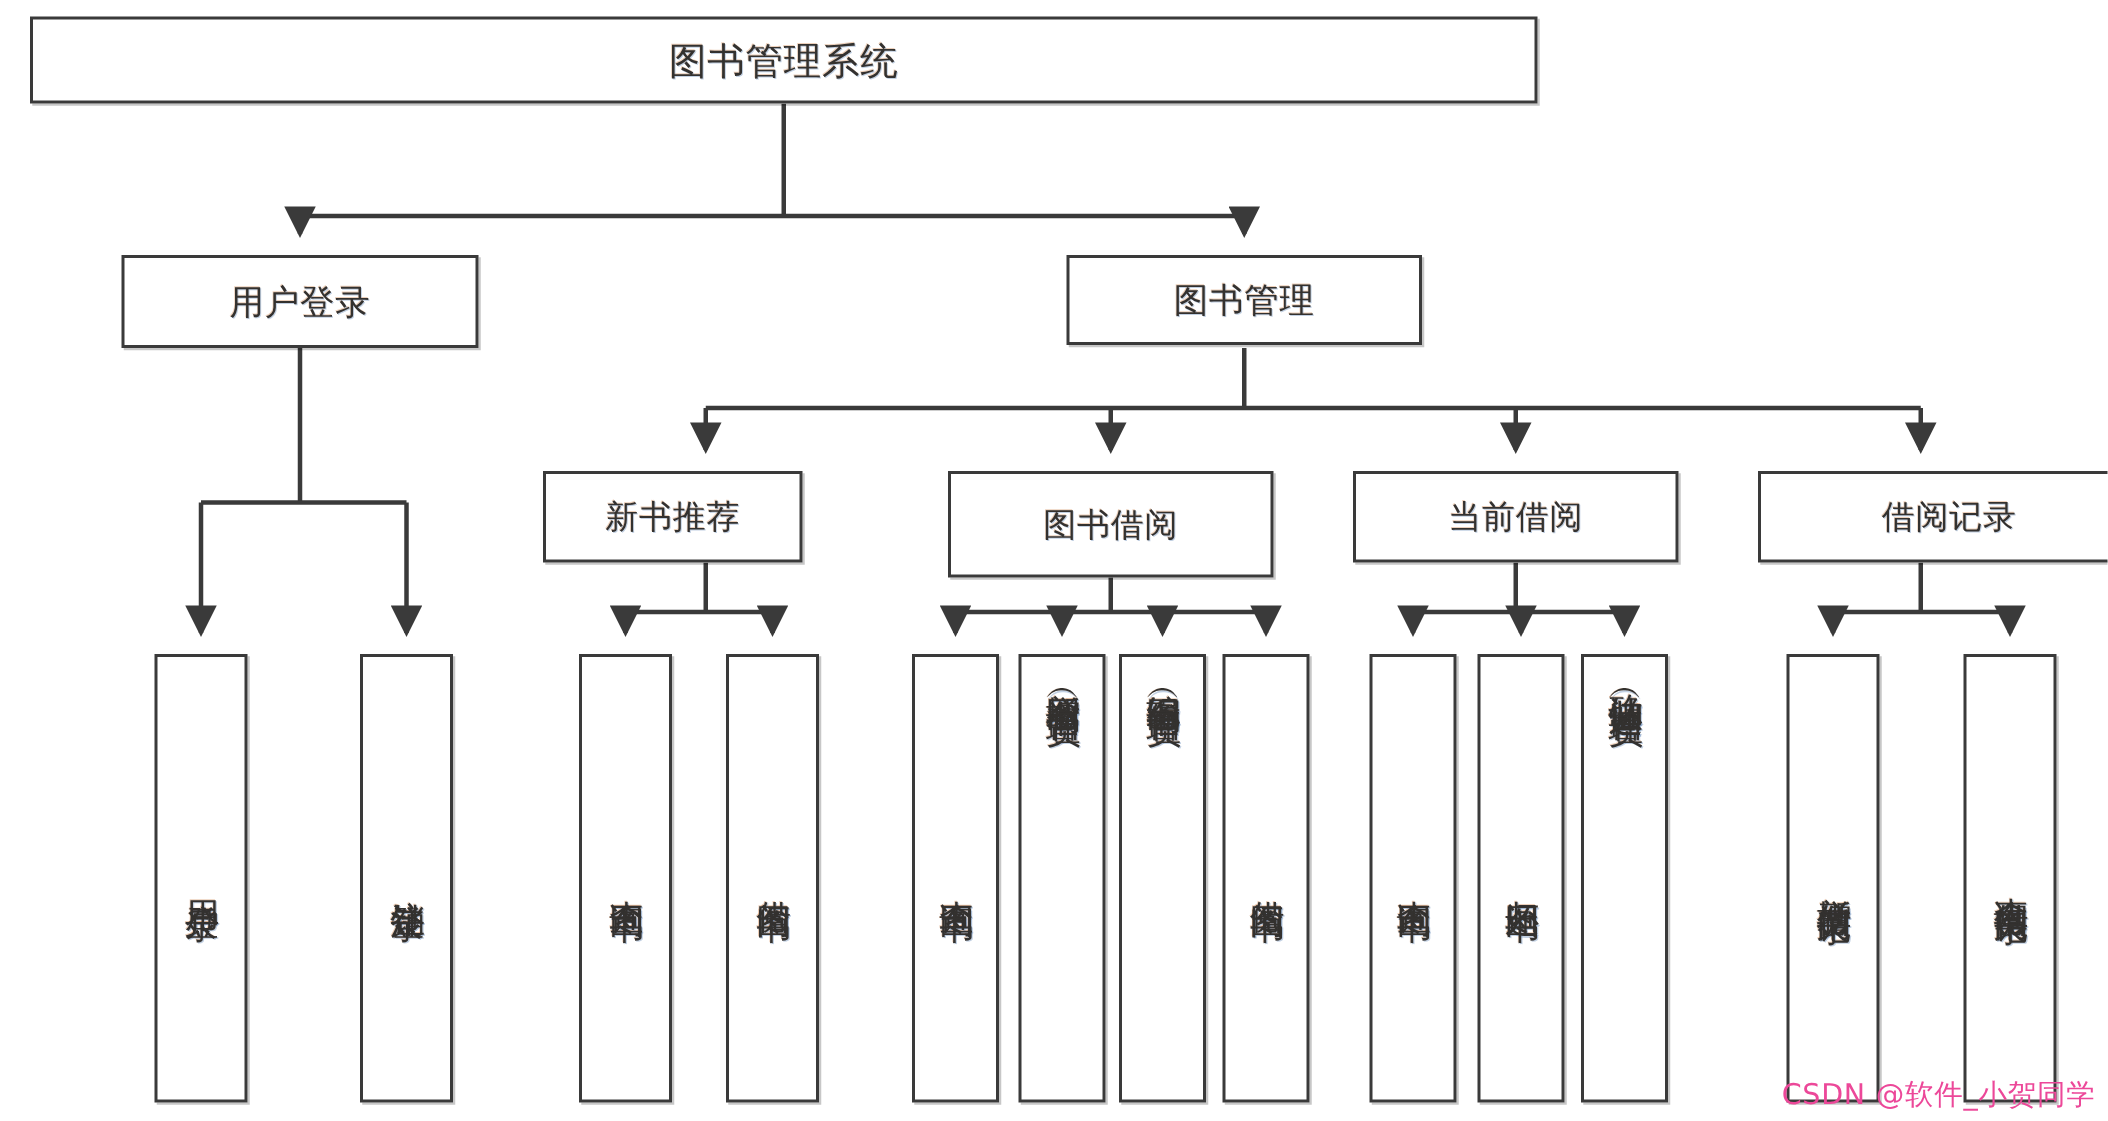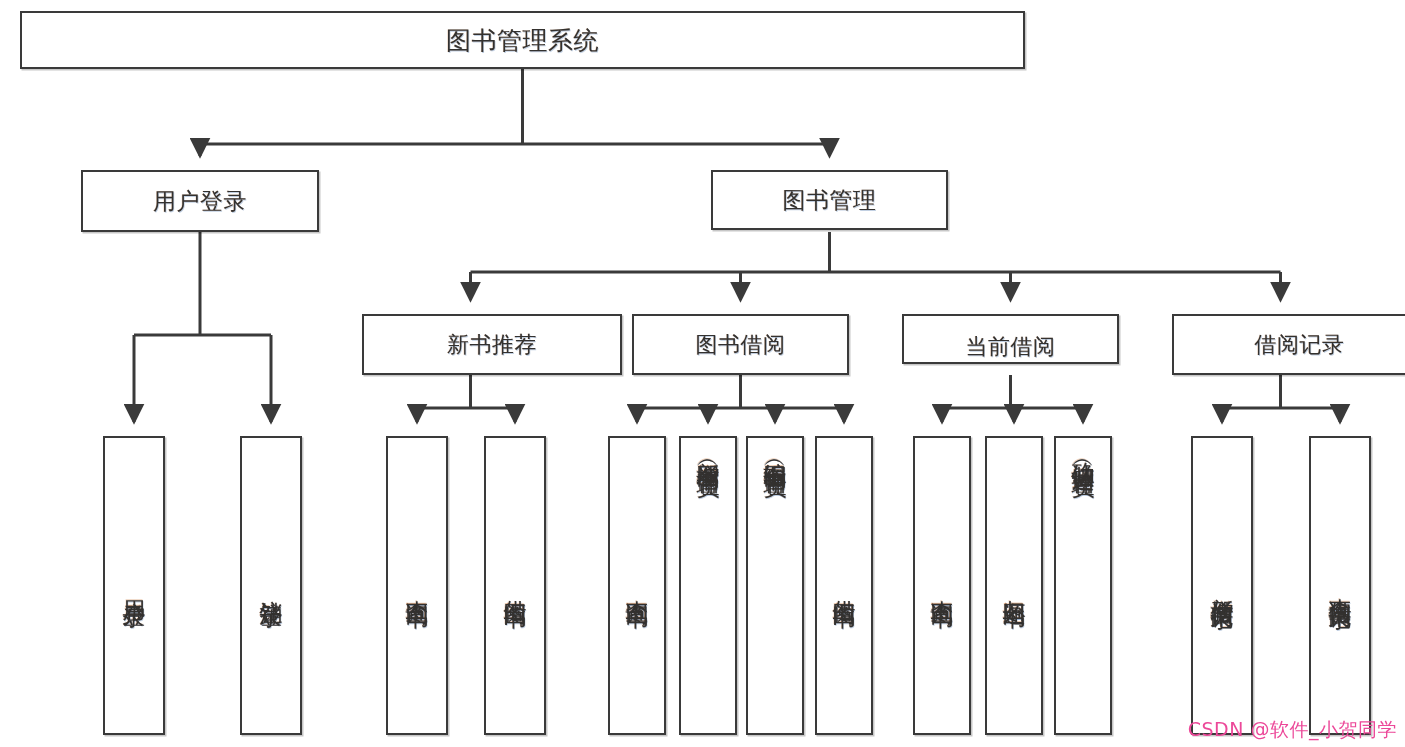--- a/index.html
+++ b/index.html
@@ -120,27 +120,27 @@
     <span class="node-label">图书管理系统</span>
   </div>
 
   <div class="node-box node-l2" style="left: 81px; top: 170px; width: 238px; height: 62px;">
     <span class="node-label">用户登录</span>
   </div>
   <div class="node-box node-l2" style="left: 711px; top: 170px; width: 237px; height: 60px;">
     <span class="node-label">图书管理</span>
   </div>
 
-  <div class="node-box node-l3" style="left: 362px; top: 314px; width: 260px; height: 61px;">
+  <div class="node-box node-l3" style="left: 362px; top: 314px; width: 173px; height: 61px;">
     <span class="node-label">新书推荐</span>
   </div>
-  <div class="node-box node-l3" style="left: 632px; top: 314px; width: 217px; height: 61px;">
+  <div class="node-box node-l3" style="left: 632px; top: 314px; width: 217px; height: 71px;">
     <span class="node-label">图书借阅</span>
   </div>
-  <div class="node-box node-l3" style="left: 902px; top: 314px; width: 217px; height: 50px; align-items: flex-end;">
+  <div class="node-box node-l3" style="left: 902px; top: 314px; width: 217px; height: 61px;">
     <span class="node-label">当前借阅</span>
   </div>
   <div class="node-box node-l3" style="left: 1172px; top: 314px; width: 255px; height: 61px;">
     <span class="node-label">借阅记录</span>
   </div>
 
   <div class="node-box node-leaf center-v" style="left: 103px; top: 436px; width: 62px; height: 299px;">
     <span class="node-label">用户登录</span>
   </div>
   <div class="node-box node-leaf center-v" style="left: 240px; top: 436px; width: 62px; height: 299px;">

